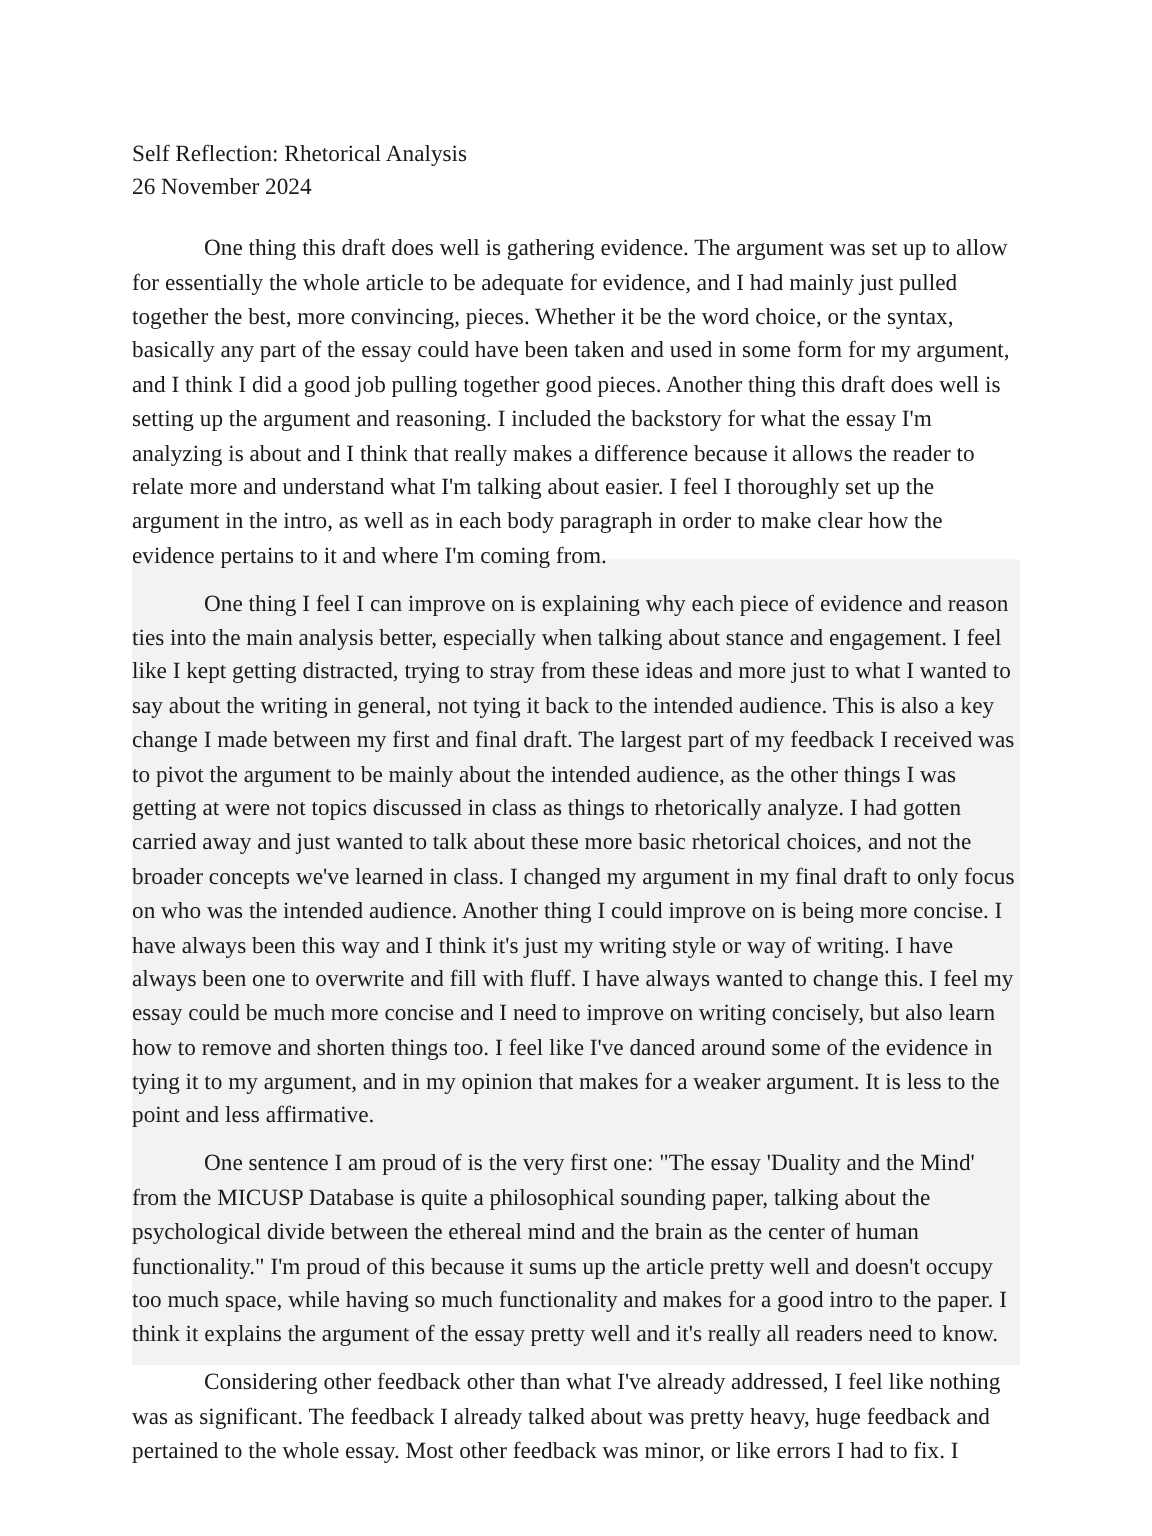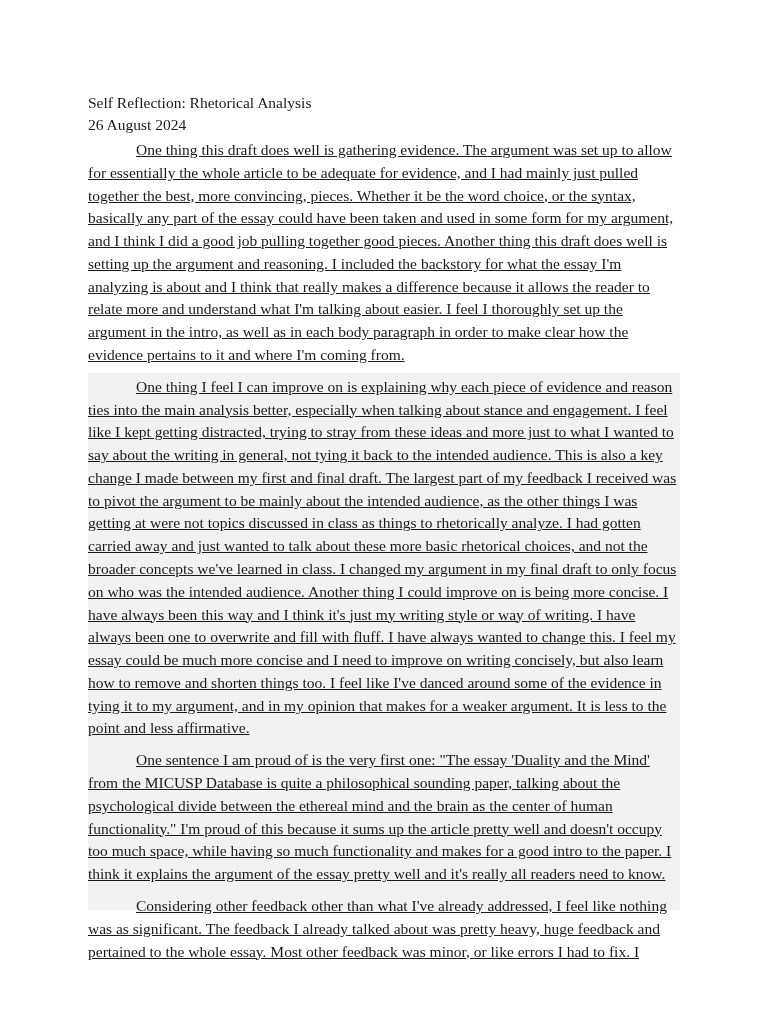--- a/index.html
+++ b/index.html
@@ -23,33 +23,32 @@
   }
   .doc-body {
     position: absolute;
     left: 88px;
     top: 92px;
     width: 592px;
   }
   .heading-block {
     font-size: 15.5px;
     line-height: 1.45;
-    margin-bottom: 2px;
+    margin-bottom: 18px;
   }
   .heading-block div {
     white-space: nowrap;
   }
   p.para {
     font-size: 15.5px;
     line-height: 1.47;
     margin: 0 0 9px 0;
     text-align: left;
     text-indent: 48px;
     hyphens: none;
-    text-decoration: underline;
   }
   
   .tint {
     position: absolute;
     left: 88px;
     top: 373px;
     width: 592px;
     height: 537px;
     background: #f2f2f2;
     z-index: 0;
@@ -60,21 +59,21 @@
 <body>
 
 <div class="page">
 
   <div class="tint"></div>
 
   <div class="doc-body">
 
     <div class="heading-block">
       <div>Self Reflection: Rhetorical Analysis</div>
-      <div>26 August 2024</div>
+      <div>26 November 2024</div>
     </div>
 
     <p class="para">One thing this draft does well is gathering evidence. The argument was set up to allow for essentially the whole article to be adequate for evidence, and I had mainly just pulled together the best, more convincing, pieces. Whether it be the word choice, or the syntax, basically any part of the essay could have been taken and used in some form for my argument, and I think I did a good job pulling together good pieces. Another thing this draft does well is setting up the argument and reasoning. I included the backstory for what the essay I'm analyzing is about and I think that really makes a difference because it allows the reader to relate more and understand what I'm talking about easier. I feel I thoroughly set up the argument in the intro, as well as in each body paragraph in order to make clear how the evidence pertains to it and where I'm coming from.</p>
     <p class="para">One thing I feel I can improve on is explaining why each piece of evidence and reason ties into the main analysis better, especially when talking about stance and engagement. I feel like I kept getting distracted, trying to stray from these ideas and more just to what I wanted to say about the writing in general, not tying it back to the intended audience. This is also a key change I made between my first and final draft. The largest part of my feedback I received was to pivot the argument to be mainly about the intended audience, as the other things I was getting at were not topics discussed in class as things to rhetorically analyze. I had gotten carried away and just wanted to talk about these more basic rhetorical choices, and not the broader concepts we've learned in class. I changed my argument in my final draft to only focus on who was the intended audience. Another thing I could improve on is being more concise. I have always been this way and I think it's just my writing style or way of writing. I have always been one to overwrite and fill with fluff. I have always wanted to change this. I feel my essay could be much more concise and I need to improve on writing concisely, but also learn how to remove and shorten things too. I feel like I've danced around some of the evidence in tying it to my argument, and in my opinion that makes for a weaker argument. It is less to the point and less affirmative.</p>
     <p class="para">One sentence I am proud of is the very first one: "The essay 'Duality and the Mind' from the MICUSP Database is quite a philosophical sounding paper, talking about the psychological divide between the ethereal mind and the brain as the center of human functionality." I'm proud of this because it sums up the article pretty well and doesn't occupy too much space, while having so much functionality and makes for a good intro to the paper. I think it explains the argument of the essay pretty well and it's really all readers need to know.</p>
     <p class="para">Considering other feedback other than what I've already addressed, I feel like nothing was as significant. The feedback I already talked about was pretty heavy, huge feedback and pertained to the whole essay. Most other feedback was minor, or like errors I had to fix. I</p>
 
   </div>
 </div>
 

